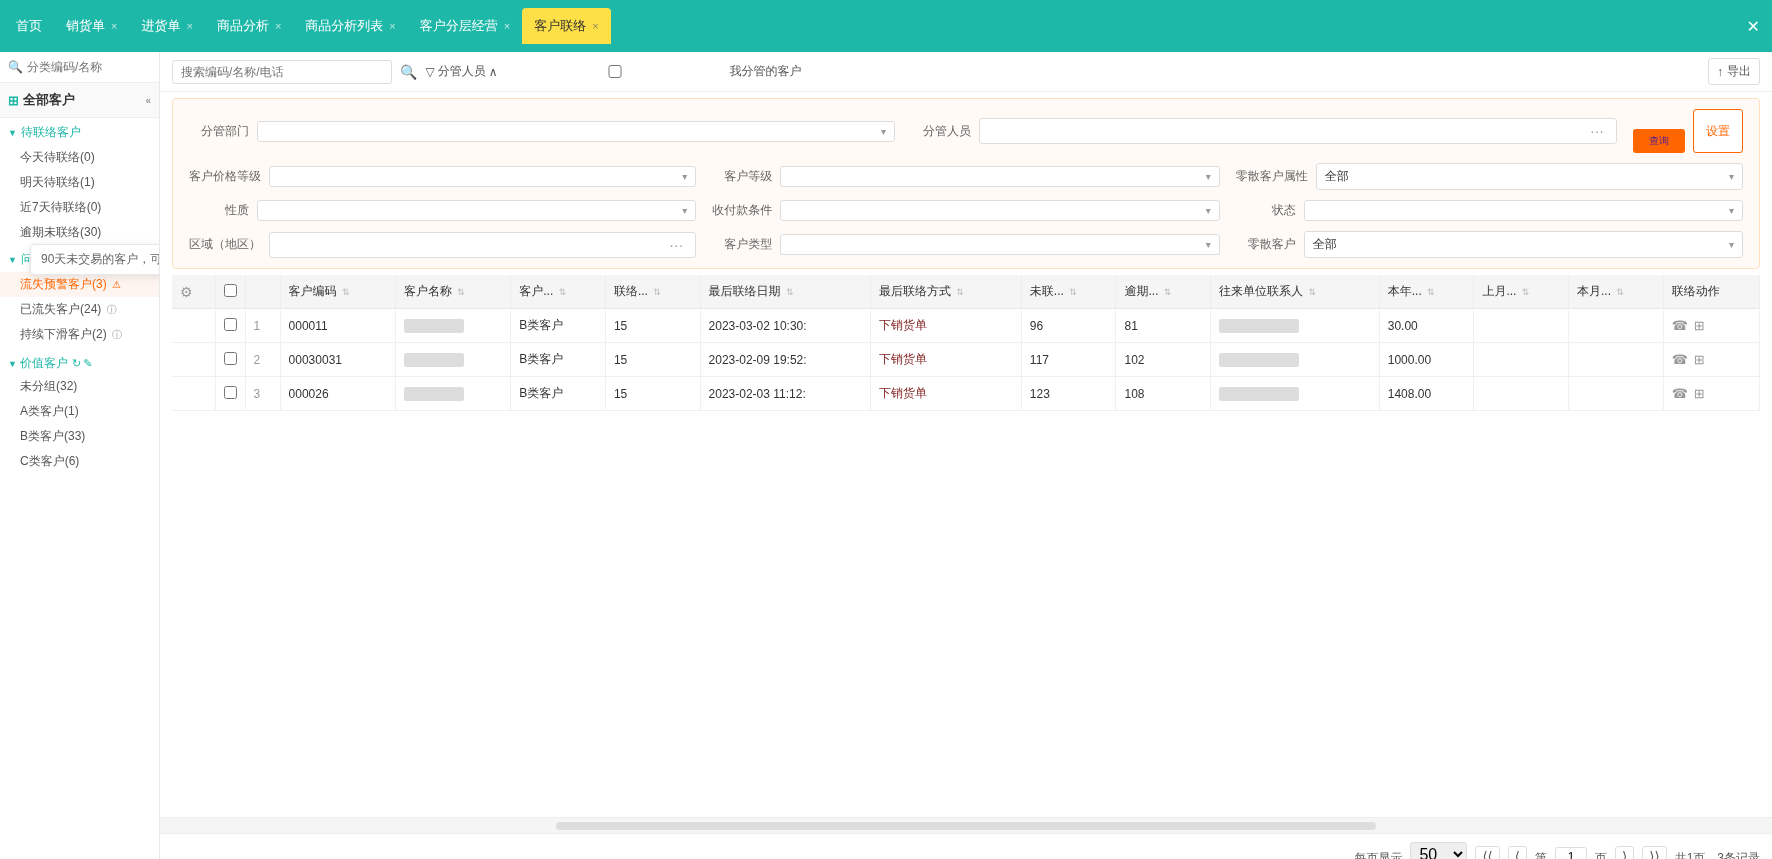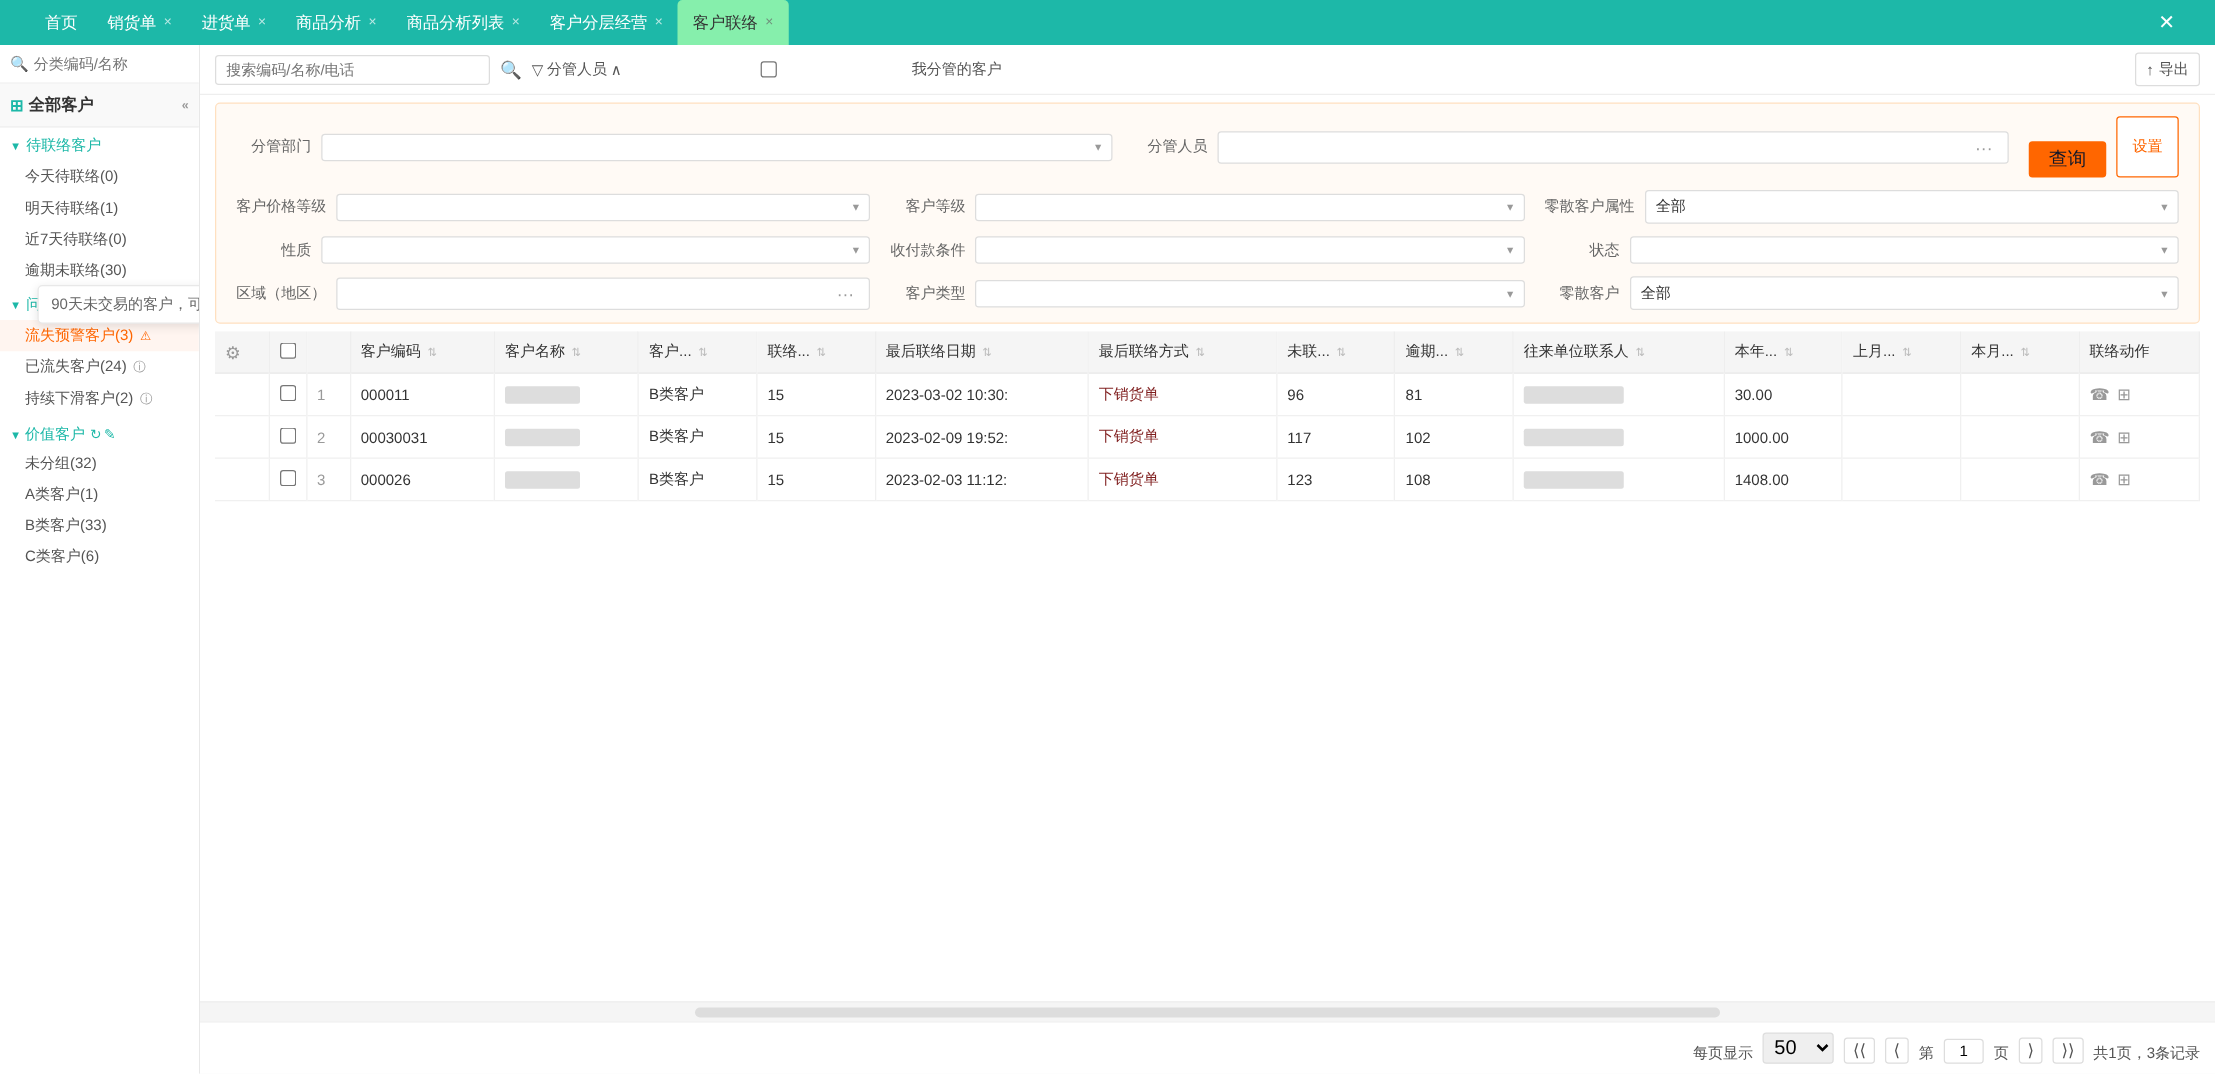--- a/index.html
+++ b/index.html
@@ -1,38 +1,38 @@
 <!DOCTYPE html>
 <html><head>
   <meta charset="utf-8">
   <style>
     * { margin: 0; padding: 0; box-sizing: border-box; }
     body { font-family: "Microsoft YaHei", Arial, sans-serif; font-size: 12px; background: #f5f5f5; color: #333; width: 1772px; height: 859px; overflow: hidden; }
 
     
     .top-tabbar {
-      height: 36px;
+      height: 52px;
       background: #1db8a8;
       display: flex;
       align-items: center;
-      padding: 0 24px;
+      padding: 0 4px;
     }
     .tab-item {
       height: 36px;
       display: flex;
       align-items: center;
       padding: 0 12px;
       color: #fff;
       cursor: pointer;
       font-size: 13px;
       white-space: nowrap;
       position: relative;
     }
     .tab-item.active {
-      background: #86efac;
+      background: #fde047;
       color: #333;
       border-radius: 4px 4px 0 0;
     }
     .tab-item .close-btn {
       margin-left: 6px;
       font-size: 11px;
       opacity: 0.7;
       cursor: pointer;
     }
     .tab-item.active .close-btn { color: #666; }
@@ -239,26 +239,26 @@
     }
     .filter-select .down-arrow { color: #999; font-size: 10px; }
     .filter-action-btns {
       display: flex;
       gap: 8px;
       margin-left: auto;
       flex-shrink: 0;
     }
     .btn-query {
       background: #ff6600;
-      color: #0f172a;
+      color: #4c1d95;
       border: none;
       border-radius: 3px;
       padding: 5px 16px;
       cursor: pointer;
-      font-size: 15px;
+      font-size: 10px;
       margin-top: 20px;
     }
     .btn-settings {
       background: #fff;
       color: #ff6600;
       border: 1px solid #ff6600;
       border-radius: 3px;
       padding: 5px 12px;
       cursor: pointer;
       font-size: 12px;

